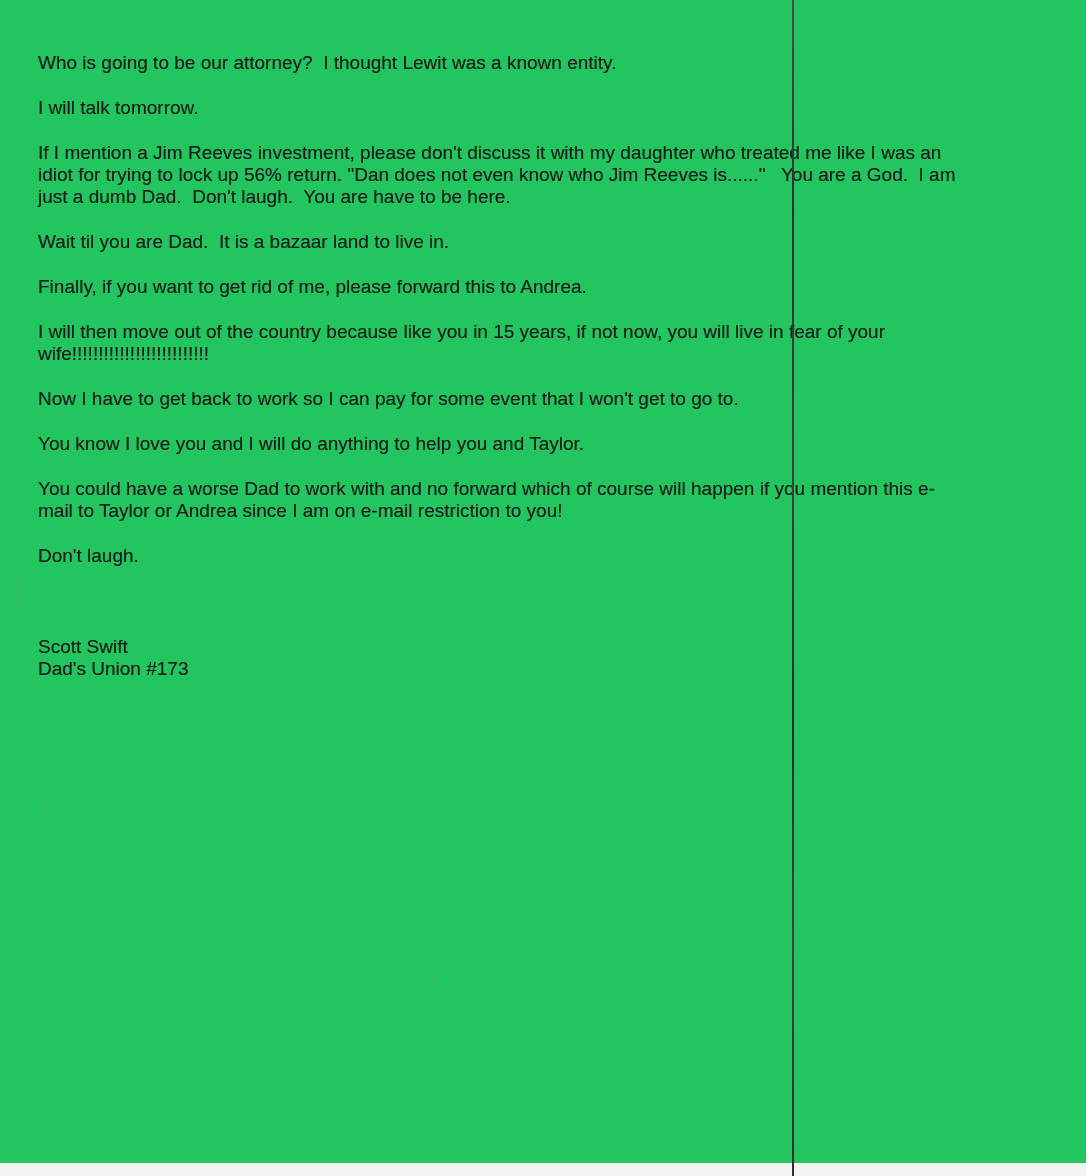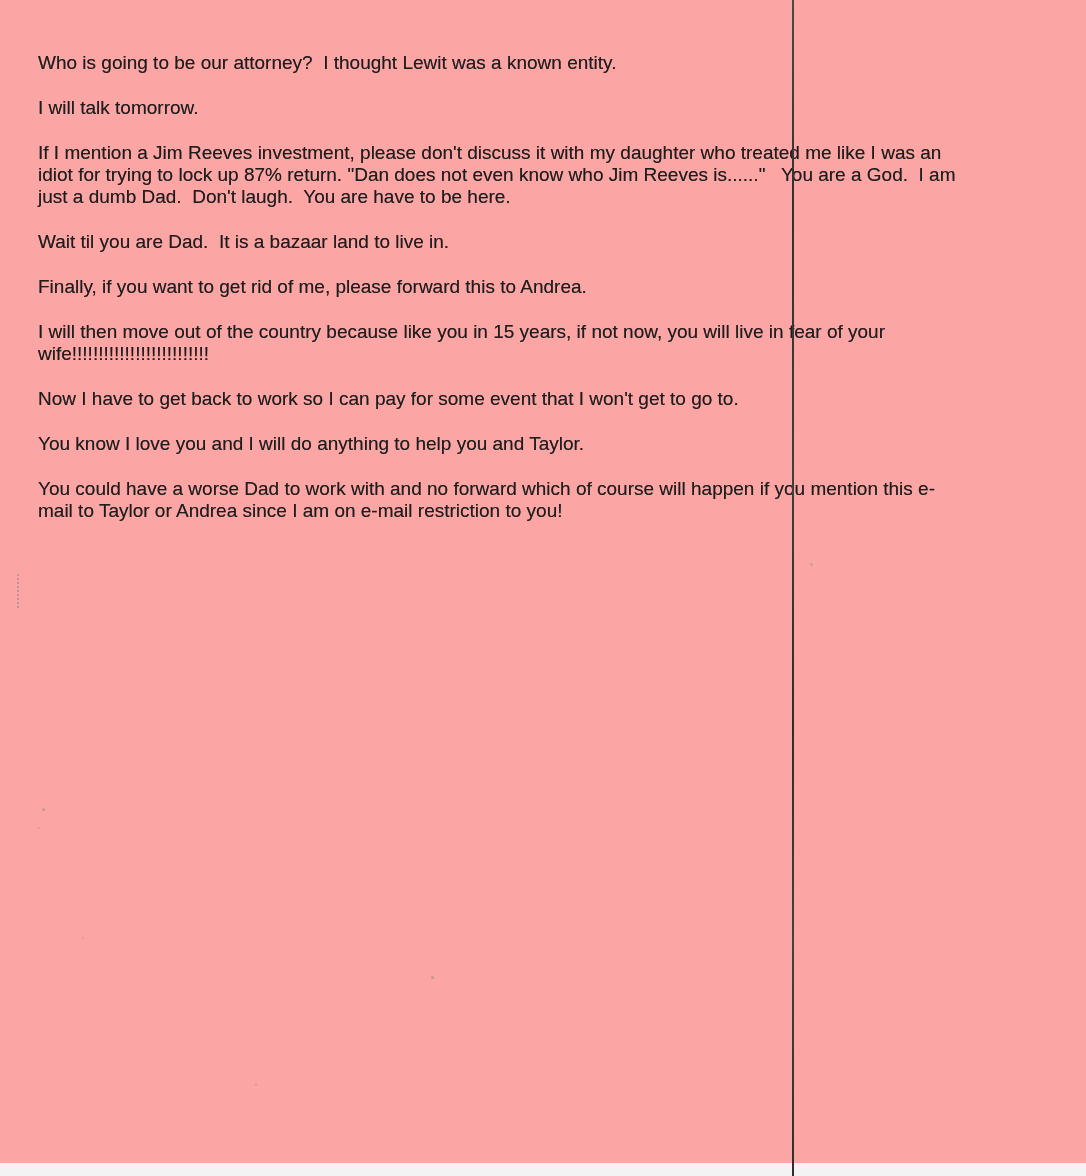--- a/index.html
+++ b/index.html
@@ -5,21 +5,21 @@
 <style>
   html, body {
     margin: 0;
     padding: 0;
     background: #ffffff;
   }
   .page {
     position: relative;
     width: 1086px;
     height: 1176px;
-    background: #fca5a5;
+    background: #22c55e;
     overflow: hidden;
     font-family: "Liberation Sans", sans-serif;
   }
   .email-body {
     position: absolute;
     left: 38px;
     top: 52px;
     width: 1000px;
     display: flex;
     flex-direction: column;
@@ -78,21 +78,21 @@
 
   <div class="email-body">
       <div class="paragraph">
         <div class="line">Who is going to be our attorney?  I thought Lewit was a known entity.</div>
       </div>
       <div class="paragraph">
         <div class="line">I will talk tomorrow.</div>
       </div>
       <div class="paragraph">
         <div class="line">If I mention a Jim Reeves investment, please don't discuss it with my daughter who treated me like I was an</div>
-        <div class="line">idiot for trying to lock up 87% return. "Dan does not even know who Jim Reeves is......"   You are a God.  I am</div>
+        <div class="line">idiot for trying to lock up 56% return. "Dan does not even know who Jim Reeves is......"   You are a God.  I am</div>
         <div class="line">just a dumb Dad.  Don't laugh.  You are have to be here.</div>
       </div>
       <div class="paragraph">
         <div class="line">Wait til you are Dad.  It is a bazaar land to live in.</div>
       </div>
       <div class="paragraph">
         <div class="line">Finally, if you want to get rid of me, please forward this to Andrea.</div>
       </div>
       <div class="paragraph">
         <div class="line">I will then move out of the country because like you in 15 years, if not now, you will live in fear of your</div>
@@ -101,20 +101,27 @@
       <div class="paragraph">
         <div class="line">Now I have to get back to work so I can pay for some event that I won't get to go to.</div>
       </div>
       <div class="paragraph">
         <div class="line">You know I love you and I will do anything to help you and Taylor.</div>
       </div>
       <div class="paragraph">
         <div class="line">You could have a worse Dad to work with and no forward which of course will happen if you mention this e-</div>
         <div class="line">mail to Taylor or Andrea since I am on e-mail restriction to you!</div>
       </div>
+      <div class="paragraph">
+        <div class="line">Don't laugh.</div>
+      </div>
+      <div class="paragraph signature">
+        <div class="line">Scott Swift</div>
+        <div class="line">Dad's Union #173</div>
+      </div>
     </div>
 
   <div class="scan-line"></div>
   <div class="bottom-strip"></div>
   <div class="margin-artifact"></div>
 
   <div class="speck" style="left:42px;  top:808px;  width:3px; height:3px; opacity:0.55;"></div>
   <div class="speck" style="left:38px;  top:827px;  width:2px; height:2px; opacity:0.35;"></div>
   <div class="speck" style="left:82px;  top:937px;  width:2px; height:2px; opacity:0.35;"></div>
   <div class="speck" style="left:431px; top:976px;  width:3px; height:3px; opacity:0.6;"></div>

